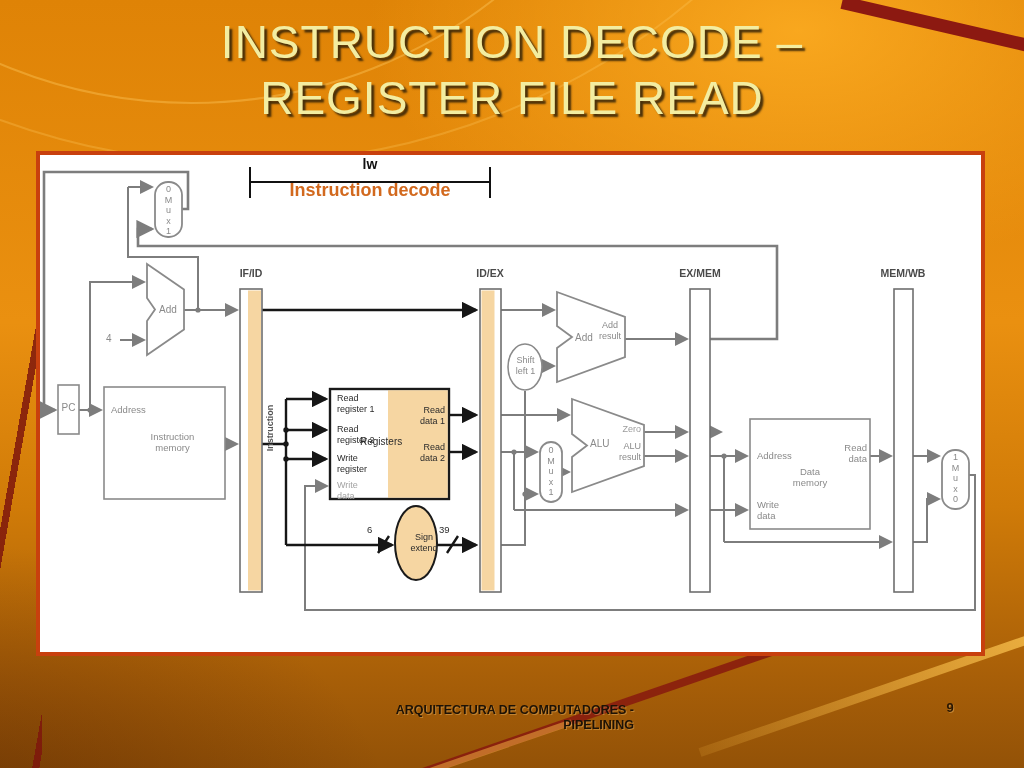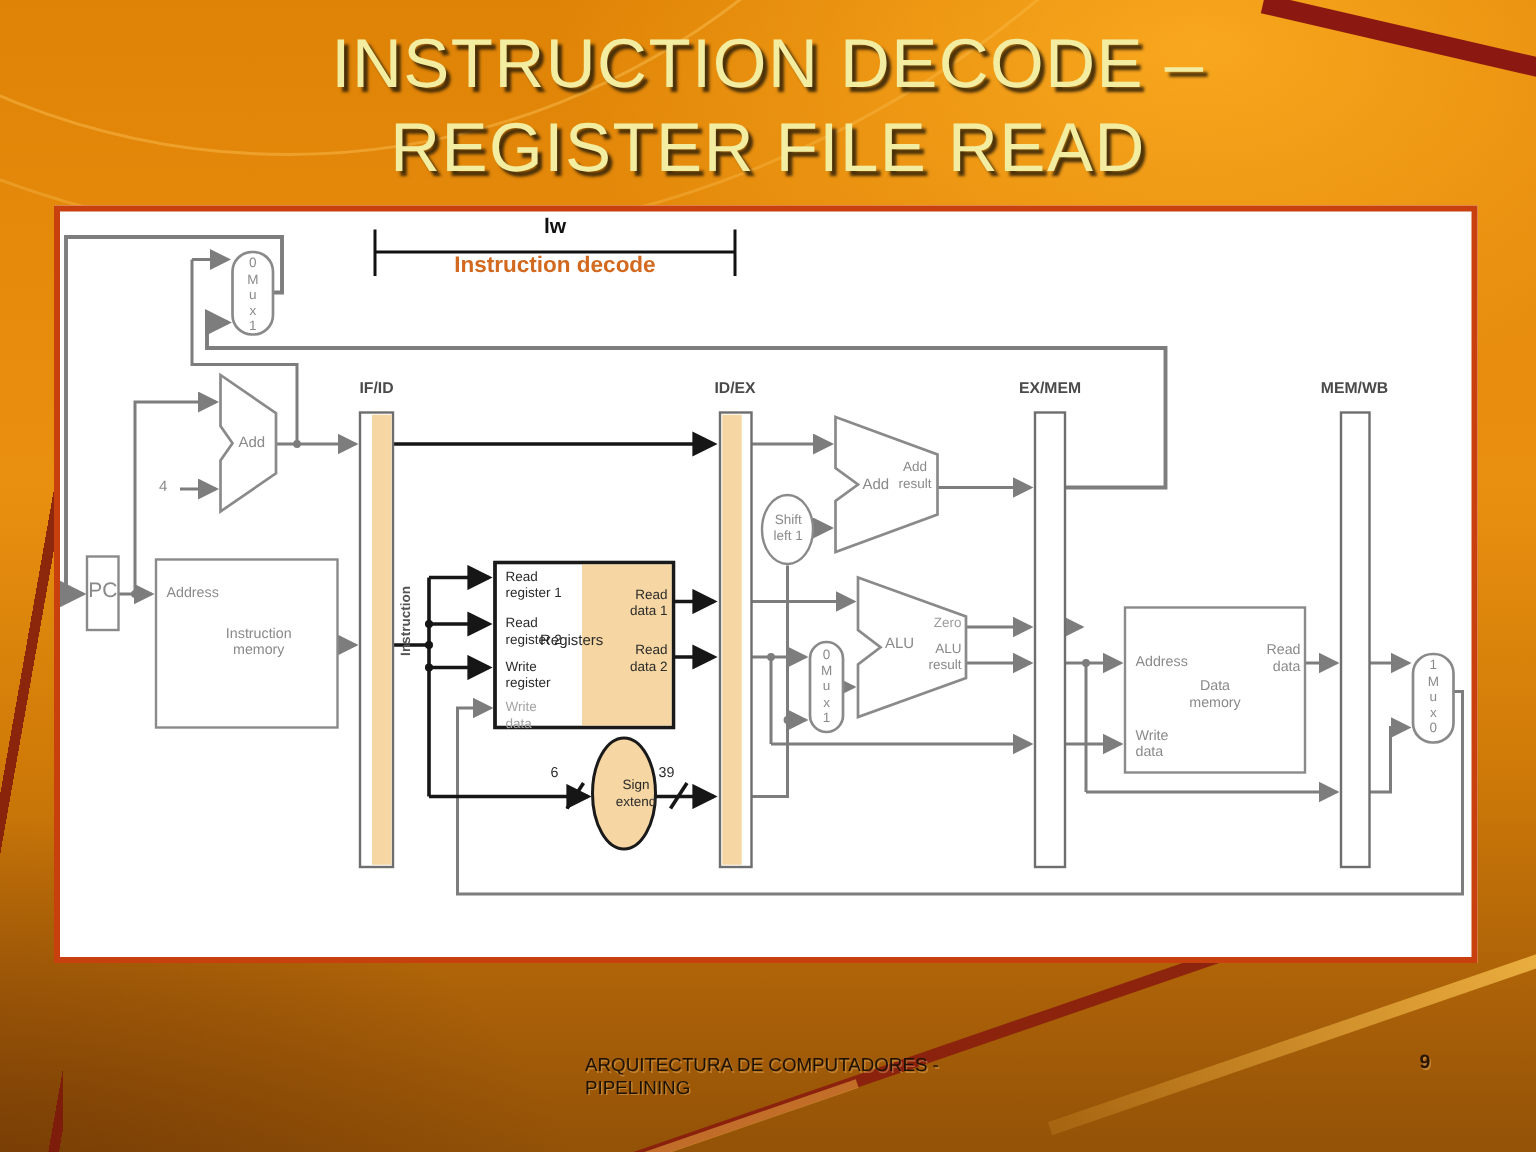--- a/index.html
+++ b/index.html
@@ -23,34 +23,34 @@
   .streak-light2{position:absolute;left:250px;top:830px;width:340px;height:6px;background:rgba(250,185,70,.5);
            transform:rotate(-19deg);transform-origin:left center;}
   .left-slats{position:absolute;left:0;top:150px;width:42px;height:618px;
            background:repeating-linear-gradient(100deg,rgba(126,22,12,0) 0 66px,rgba(126,22,12,.85) 66px 73px);}
   
   .title{position:absolute;left:0;top:14px;width:1024px;text-align:center;
          font-size:46px;line-height:56px;letter-spacing:1px;color:#f3eda1;
          white-space:pre-line;text-shadow:3px 3px 2px rgba(45,30,8,.85);}
   .caption{position:absolute;left:56px;top:664px;width:920px;font-size:26px;line-height:32px;
          color:#efe79b;text-shadow:1px 2px 2px rgba(70,35,0,.55);}
-  .footer{position:absolute;left:390px;top:703px;width:244px;text-align:left;font-size:12.5px;
-         font-weight:normal;color:#1d1206;line-height:15px;text-shadow:1px 1px 0 rgba(255,210,130,.35);}
+  .footer{position:absolute;left:390px;top:703px;width:244px;text-align:right;font-size:12.5px;
+         font-weight:bold;color:#1d1206;line-height:15px;text-shadow:1px 1px 0 rgba(255,210,130,.35);}
   .pagenum{position:absolute;left:930px;top:700px;width:40px;text-align:center;font-size:13px;
          font-weight:bold;color:#2a1703;text-shadow:1px 1px 0 rgba(255,210,130,.35);}
   
-  .panel{position:absolute;left:36px;top:137px;width:949px;height:505px;box-sizing:border-box;
+  .panel{position:absolute;left:36px;top:151px;width:949px;height:505px;box-sizing:border-box;
          background:#fff;border:4px solid #c8400e;}
   .diagram{position:absolute;inset:0;}
   .diagram svg{position:absolute;left:0;top:0;}
   .lbl{position:absolute;white-space:pre-line;font-size:9.5px;line-height:11px;color:#8a8a8a;}
   .dark{color:#2b2b2b;}
   .ctr{text-align:center;} .rgt{text-align:right;}
   .lw{font-size:14px;font-weight:bold;color:#111;}
-  .stage{font-size:15px;font-weight:bold;color:#d2691e;}
+  .stage{font-size:18px;font-weight:bold;color:#d2691e;}
   .pipe{font-size:10.5px;font-weight:bold;color:#4a4a4a;}
   .port{font-size:9px;line-height:10.5px;}
   .muxt{font-size:9px;line-height:10.6px;color:#8a8a8a;}
   .vert{transform:rotate(-90deg);font-weight:bold;font-size:9px;color:#555;}
   .wg{stroke:#7d7d7d;stroke-width:2;fill:none;}
   .wgt{stroke:#7d7d7d;stroke-width:2.6;fill:none;}
   .wb{stroke:#161616;stroke-width:2.4;fill:none;}
   .box{fill:#fff;stroke:#8a8a8a;stroke-width:1.6;}
   .col{fill:#fff;stroke:#6e6e6e;stroke-width:1.6;}
   .tan{fill:#f6d6a2;stroke:none;}
@@ -182,21 +182,21 @@
       </svg>
 
       <div class="lbl lw ctr" style="left:295px;top:4px;width:70px">lw</div>
       <div class="lbl stage ctr" style="left:225px;top:30px;width:210px">Instruction decode</div>
 
       <div class="lbl pipe ctr" style="left:182px;top:113px;width:58px">IF/ID</div>
       <div class="lbl pipe ctr" style="left:421px;top:113px;width:58px">ID/EX</div>
       <div class="lbl pipe ctr" style="left:631px;top:113px;width:58px">EX/MEM</div>
       <div class="lbl pipe ctr" style="left:834px;top:113px;width:58px">MEM/WB</div>
 
-      <div class="lbl ctr" style="left:18px;top:247px;width:21px;font-size:14px">PC</div>
+      <div class="lbl ctr" style="left:18px;top:247px;width:21px;font-size:10px">PC</div>
       <div class="lbl" style="left:71px;top:249px">Address</div>
       <div class="lbl ctr" style="left:85px;top:276px;width:95px">Instruction
 memory</div>
       <div class="lbl vert ctr" style="left:196px;top:267px;width:70px;height:12px">Instruction</div>
 
       <div class="lbl port dark" style="left:297px;top:238px">Read
 register 1</div>
       <div class="lbl port dark" style="left:297px;top:269px">Read
 register 2</div>
       <div class="lbl port dark" style="left:297px;top:298px">Write

